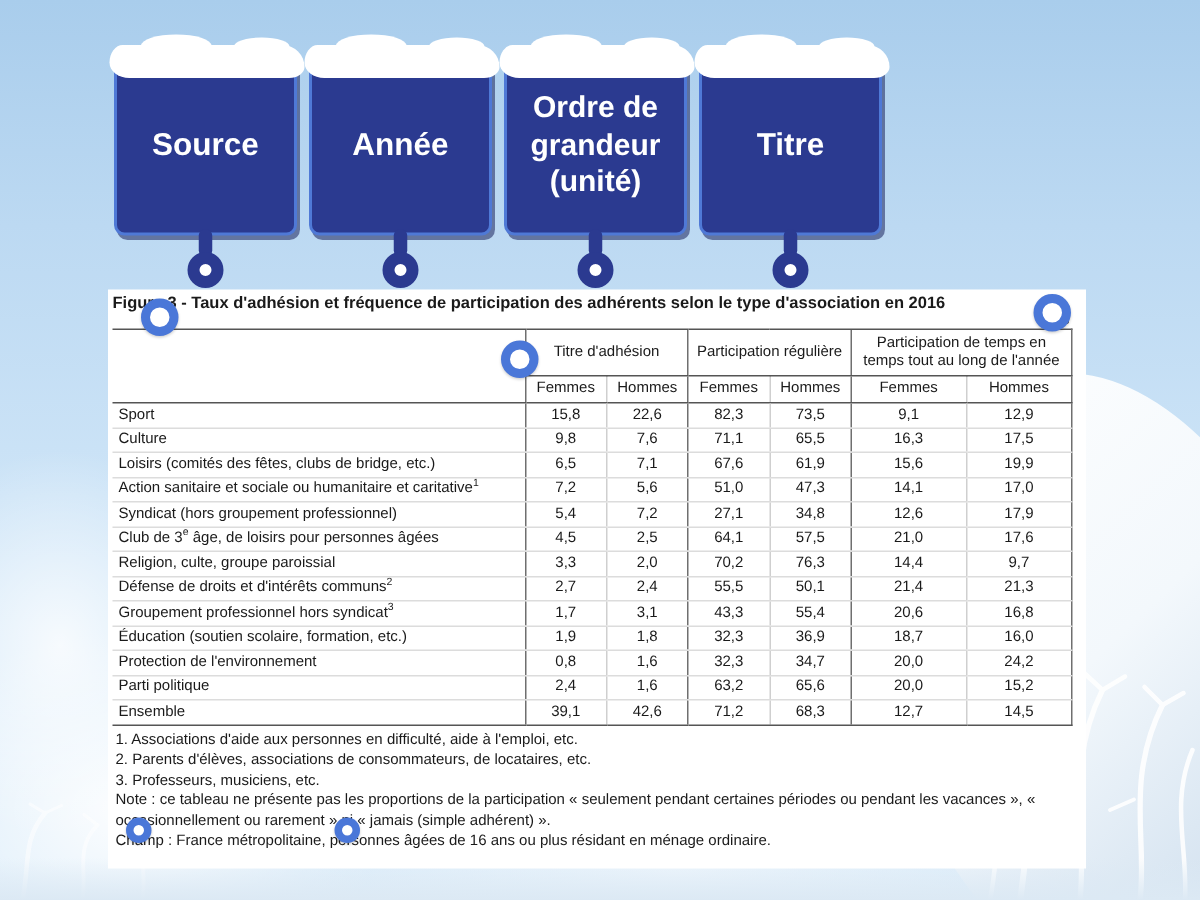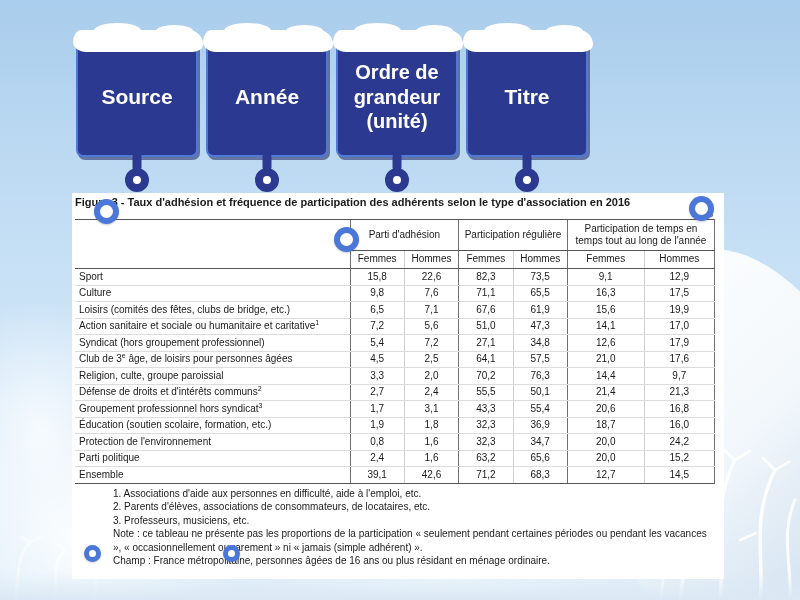--- a/index.html
+++ b/index.html
@@ -60,21 +60,21 @@
   .t td:first-child{border-left:none;}
   .t td.gd{border-left:1px solid #6f6f6f;}
   .t td:last-child{border-right:1px solid #6f6f6f;}
   .t tr.ghead td{border-top:1px solid #555;border-bottom:1px solid #555;height:28px;}
   .t td.corner{border-top:1px solid #555;border-bottom:1px solid #555;}
   .t tr.sub td{border-bottom:1px solid #555;height:15px;}
   .t tr.data td{border-bottom:1px solid #dcdcdc;height:13.5px;}
   .t tr.total td{border-top:1px solid #f97316;border-bottom:1px solid #555;font-weight:normal;height:14px;}
   .t td.lbl{text-align:left;padding-left:4px;}
   .t sup{font-size:7px;line-height:0;}
-  #fig-notes{font-size:10px;line-height:13.4px;margin-top:3px;padding:0 4px 0 2px;margin-left:36px;}
+  #fig-notes{font-size:10px;line-height:13.4px;margin-top:3px;padding:0 4px 0 2px;}
   #fig-notes div{margin:0;}
 </style>
 </head>
 <body>
 
 <div id="stage">
 
   <div class="glow glow-bl"></div>
   <div class="glow glow-lm"></div>
   <div class="glow glow-bm"></div>
@@ -142,21 +142,21 @@
           <col style="width:8.5%">
           <col style="width:8.5%">
         <col style="width:8.5%">
           <col style="width:8.5%">
           <col style="width:12%">
           <col style="width:11%">
       </colgroup>
       <tbody>
           <tr class="ghead">
         <td class="corner" rowspan="2"></td>
-        <td class="gd" colspan="2">Parti d'adhésion</td>
+        <td class="gd" colspan="2">Titre d'adhésion</td>
         <td class="gd" colspan="2">Participation régulière</td>
         <td class="gd" colspan="2">Participation de temps en temps tout au long de l'année</td>
       </tr>
       <tr class="sub">
         <td class="gd">Femmes</td>
         <td>Hommes</td>
         <td class="gd">Femmes</td>
         <td>Hommes</td>
         <td class="gd">Femmes</td>
         <td>Hommes</td>

